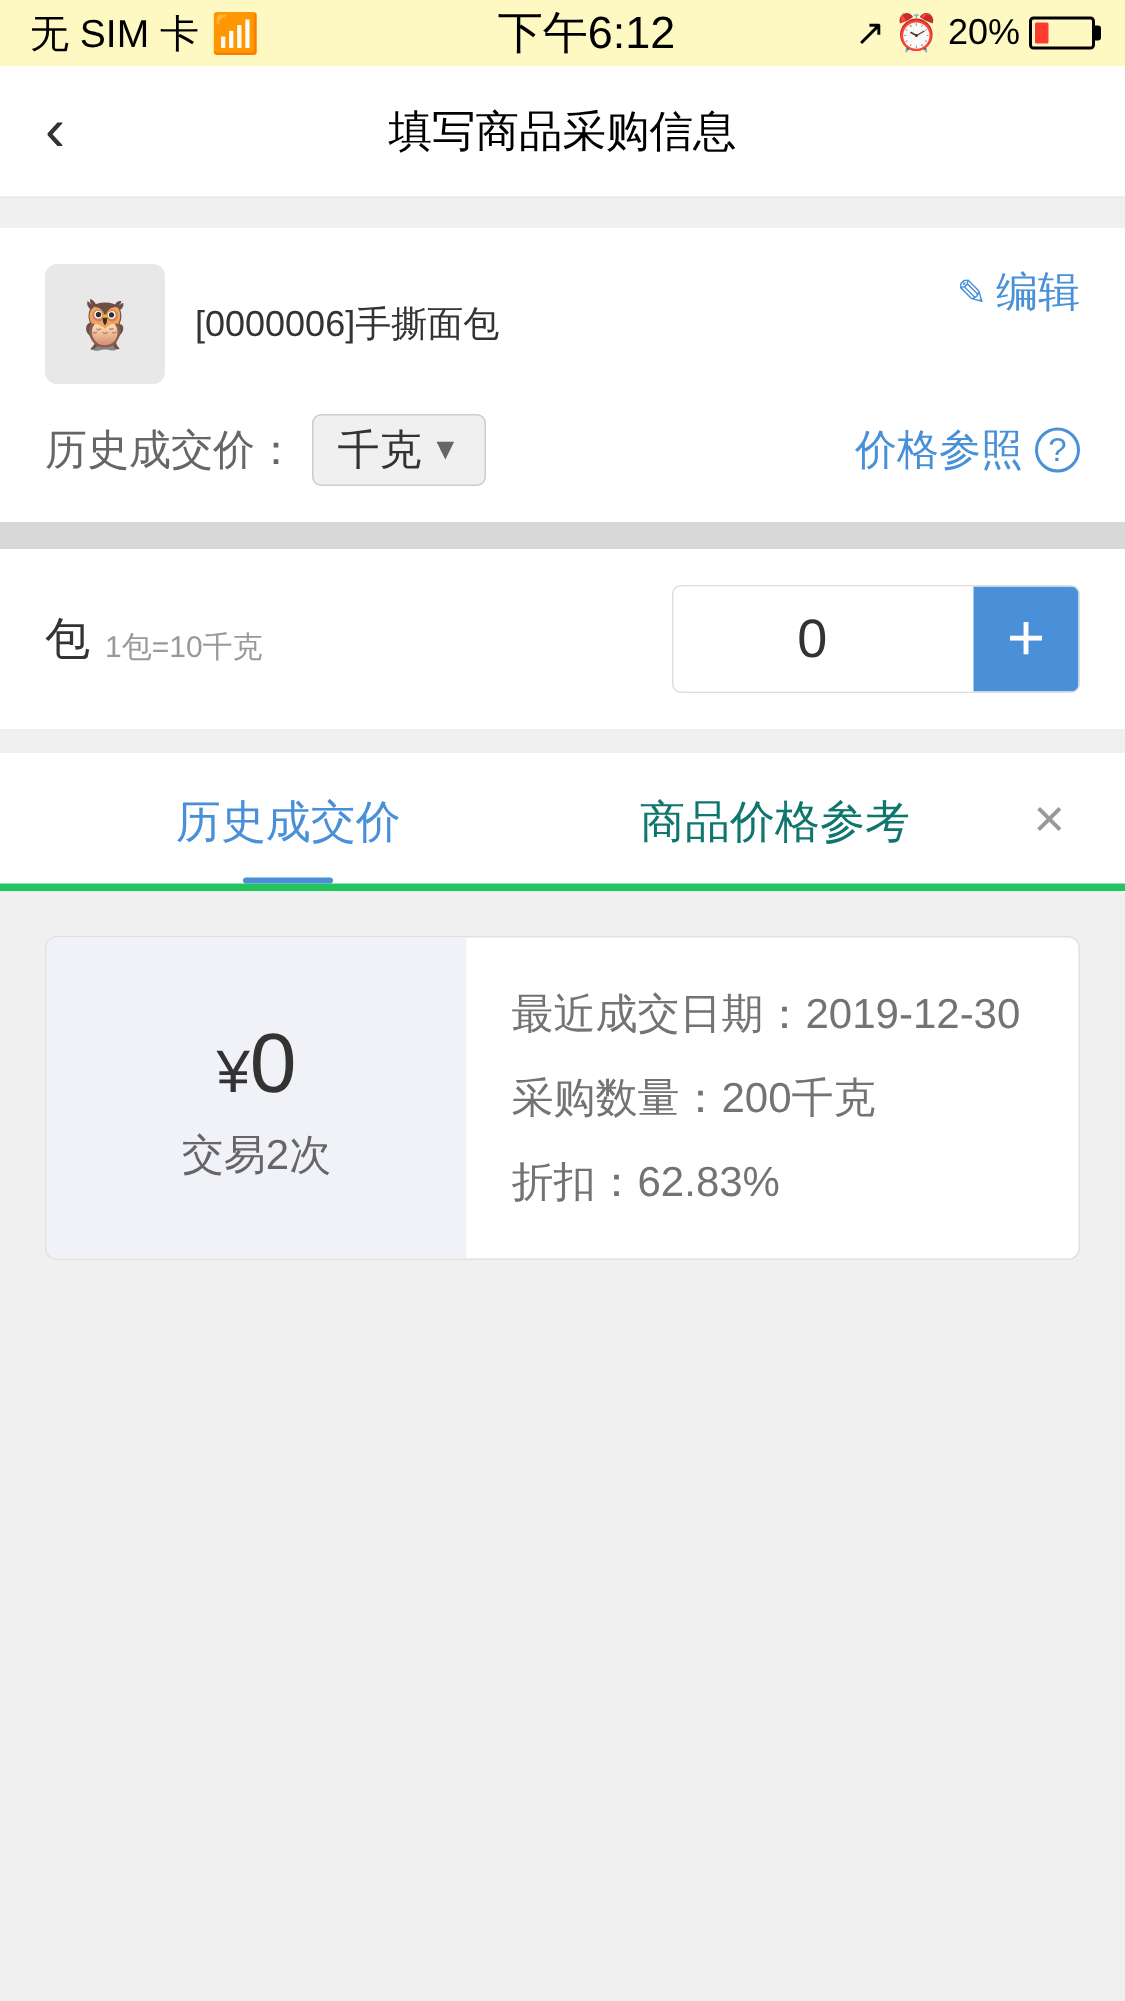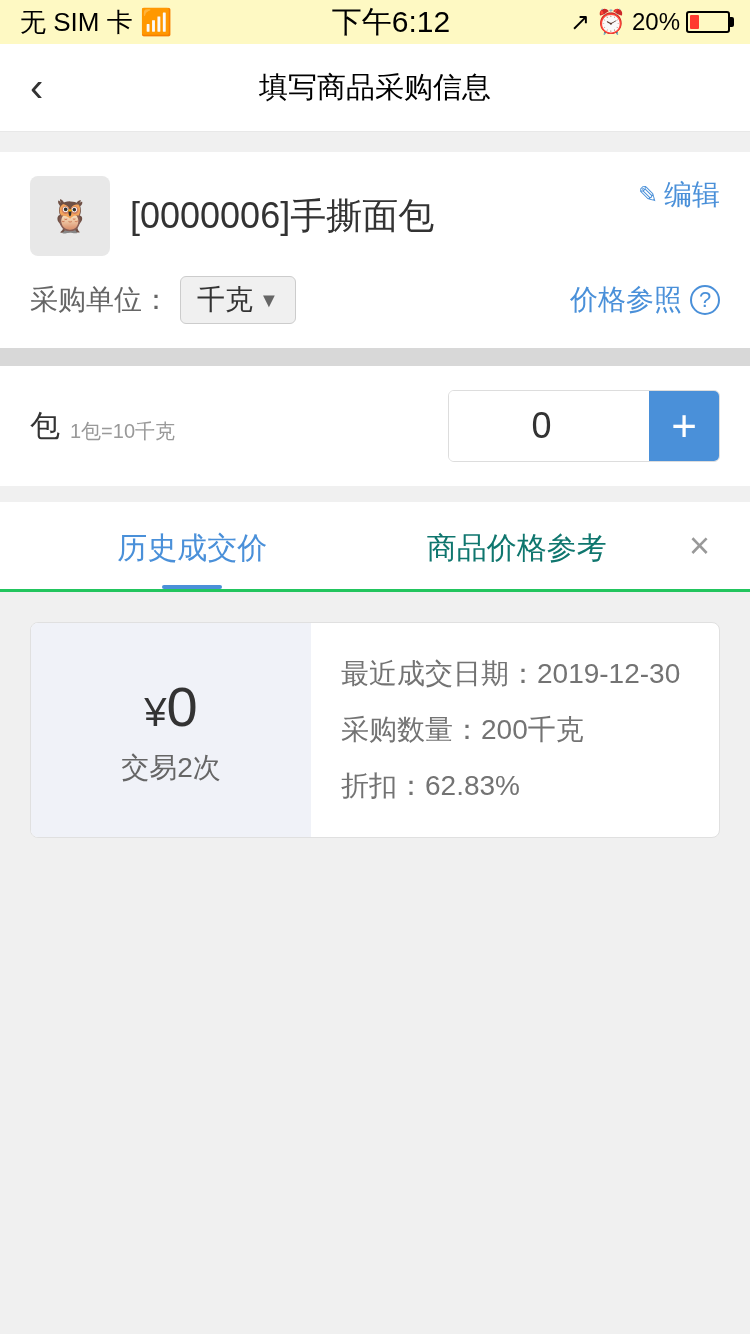--- a/index.html
+++ b/index.html
@@ -123,21 +123,21 @@
       display: flex;
       align-items: center;
       justify-content: center;
       color: #999;
       font-size: 28px;
     }
     .product-owl {
       font-size: 32px;
     }
     .product-name {
-      font-size: 36px;
+      font-size: 24px;
       color: #333;
       font-weight: 500;
     }
     .product-edit {
       display: flex;
       align-items: center;
       gap: 6px;
       color: #4a90d9;
       font-size: 28px;
       cursor: pointer;
@@ -250,21 +250,21 @@
       cursor: pointer;
       border: none;
     }
 
     
     .tabs-bar {
       background: #fff;
       margin-top: 16px;
       display: flex;
       align-items: center;
-      border-bottom: 3px solid #22c55e;
+      border-bottom: 5px solid #22c55e;
       padding: 0 30px;
       position: relative;
     }
     .tab-item {
       flex: 1;
       text-align: center;
       padding: 26px 0 20px;
       font-size: 30px;
       color: #0f766e;
       cursor: pointer;
@@ -377,21 +377,21 @@
       </div>
       <div class="product-name">[0000006]手撕面包</div>
     </div>
     <div class="product-edit">
       <span class="product-edit-icon">✎</span>
       <span>编辑</span>
     </div>
   </div>
   <div class="product-unit-row">
     <div class="product-unit-left">
-      <span>采购单位：</span>
+      <span>历史成交价：</span>
       <div class="unit-dropdown">
         <span>千克</span>
         <span class="dropdown-arrow">▼</span>
       </div>
     </div>
     <div class="price-ref">
       <span>价格参照</span>
       <div class="price-ref-circle">?</div>
     </div>
   </div>

